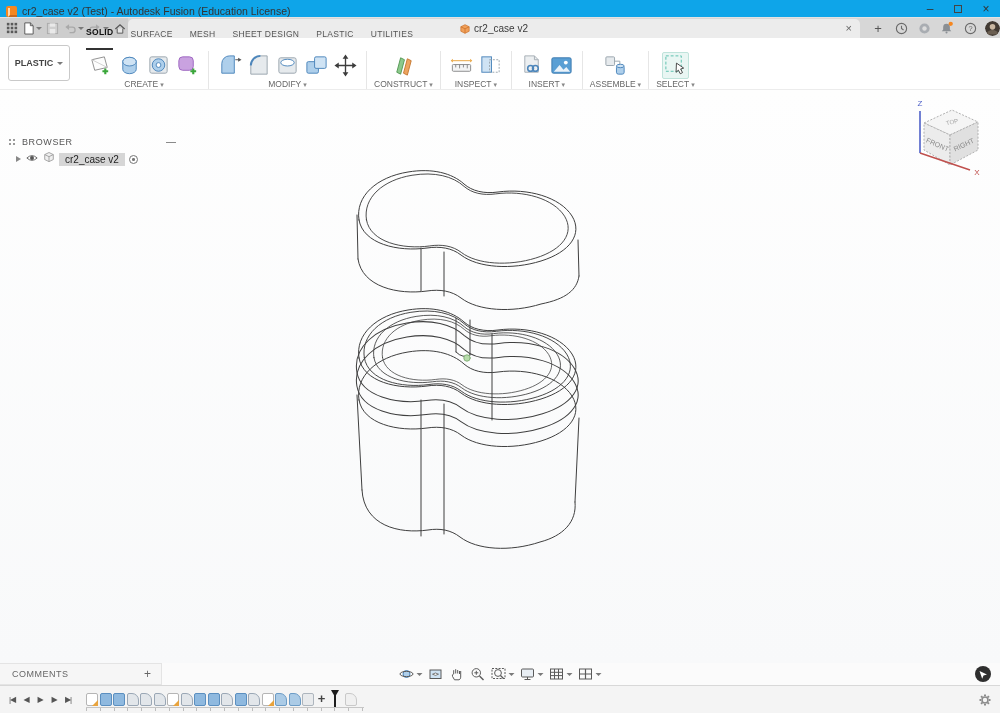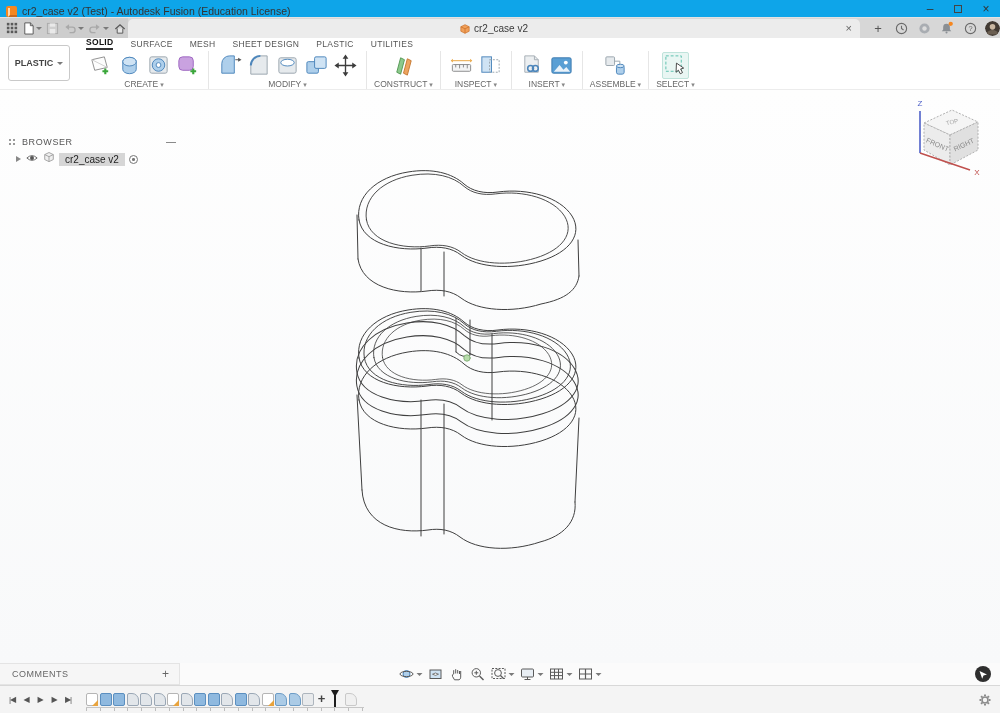--- a/index.html
+++ b/index.html
@@ -25,21 +25,21 @@
   .tab-cube{width:10px;height:10px;display:inline-block;}
   .tab-close{position:absolute;right:8px;font-size:11px;color:#666;line-height:1;}
   .strip-right{flex:1;display:flex;align-items:center;gap:7px;padding-left:10px;}
   .strip-icon{display:flex;align-items:center;justify-content:center;width:16px;height:16px;font-size:13px;color:#555;}
   .avatar-wrap{width:15px;height:15px;border-radius:50%;overflow:hidden;}
 
   
   .ribbon{height:52px;flex:0 0 52px;background:#ffffff;position:relative;border-bottom:1px solid #ececec;}
   .design-btn{position:absolute;left:8px;top:7px;width:62px;height:36px;background:#fff;border:1px solid #c9c9c9;border-radius:3px;font-size:9px;font-weight:bold;color:#444;display:flex;align-items:center;justify-content:center;gap:4px;}
   .env-tabs{position:absolute;left:86px;top:0;display:flex;gap:17px;height:12px;align-items:flex-end;}
-  .env-tab{font-size:8.5px;color:#555;letter-spacing:.3px;padding-bottom:1px;cursor:default;white-space:nowrap;}
+  .env-tab{font-size:8.5px;color:#555;letter-spacing:.3px;padding-bottom:11px;cursor:default;white-space:nowrap;}
   .env-tab.active{color:#111;font-weight:bold;border-bottom:2px solid #333;}
   .rib-groups{position:absolute;left:80px;top:12px;display:flex;align-items:center;height:40px;}
   .rib-group{display:flex;flex-direction:column;align-items:center;justify-content:flex-start;padding:0 7px;border-right:1px solid #e6e6e6;}
   .rib-group:last-child{border-right:none;}
   .rib-icons{display:flex;align-items:center;gap:2px;height:28px;}
   .rib-btn{width:27px;height:27px;display:flex;align-items:center;justify-content:center;border-radius:2px;}
   .rib-btn svg{width:25px;height:25px;display:block;}
   .rib-btn.select-bg{background:#e9f6f3;border:1px solid #bfe3db;}
   .rib-label{font-size:8.5px;color:#666;margin-top:0px;white-space:nowrap;}
   .rib-label::after{content:" \25BE";font-size:7px;color:#888;}
@@ -56,21 +56,21 @@
   .browser-row{display:flex;align-items:center;height:16px;gap:4px;margin-top:2px;padding-left:12px;}
   .tri-right{width:0;height:0;border-top:3.5px solid transparent;border-bottom:3.5px solid transparent;border-left:5px solid #888;}
   .browser-label{background:#d6d6d6;font-size:10px;color:#222;padding:1px 6px;}
   .radio-dot{width:9px;height:9px;border:1px solid #777;border-radius:50%;position:relative;}
   .radio-dot::after{content:"";position:absolute;left:2.5px;top:2.5px;width:2.5px;height:2.5px;background:#777;border-radius:50%;}
 
   .viewcube{position:absolute;right:10px;top:5px;width:80px;height:84px;}
 
   
   .bottombar{height:22px;flex:0 0 22px;background:#fbfbfb;position:relative;}
-  .comments-bar{position:absolute;left:0;top:0;width:180px;height:22px;background:#f6f6f6;border:1px solid #e4e4e4;border-left:none;display:flex;align-items:center;}
+  .comments-bar{position:absolute;left:0;top:0;width:162px;height:22px;background:#f6f6f6;border:1px solid #e4e4e4;border-left:none;display:flex;align-items:center;}
   .comments-label{font-size:9px;color:#666;letter-spacing:.5px;margin-left:12px;}
   .comments-add{margin-left:auto;margin-right:10px;font-size:12px;color:#666;}
   .nav-toolbar{position:absolute;left:50%;top:0;transform:translateX(-50%);height:22px;display:flex;align-items:center;gap:5px;}
   .nav-btn{display:flex;align-items:center;gap:2px;}
   .nav-btn svg{width:16px;height:16px;display:block;}
   .assistant{position:absolute;right:8px;top:2px;width:18px;height:18px;}
 
   
   .timeline{height:28px;flex:0 0 28px;background:#f4f4f4;border-top:1px solid #d8d8d8;position:relative;display:flex;align-items:center;}
   .tl-playback{display:flex;align-items:center;gap:2px;margin-left:6px;}

